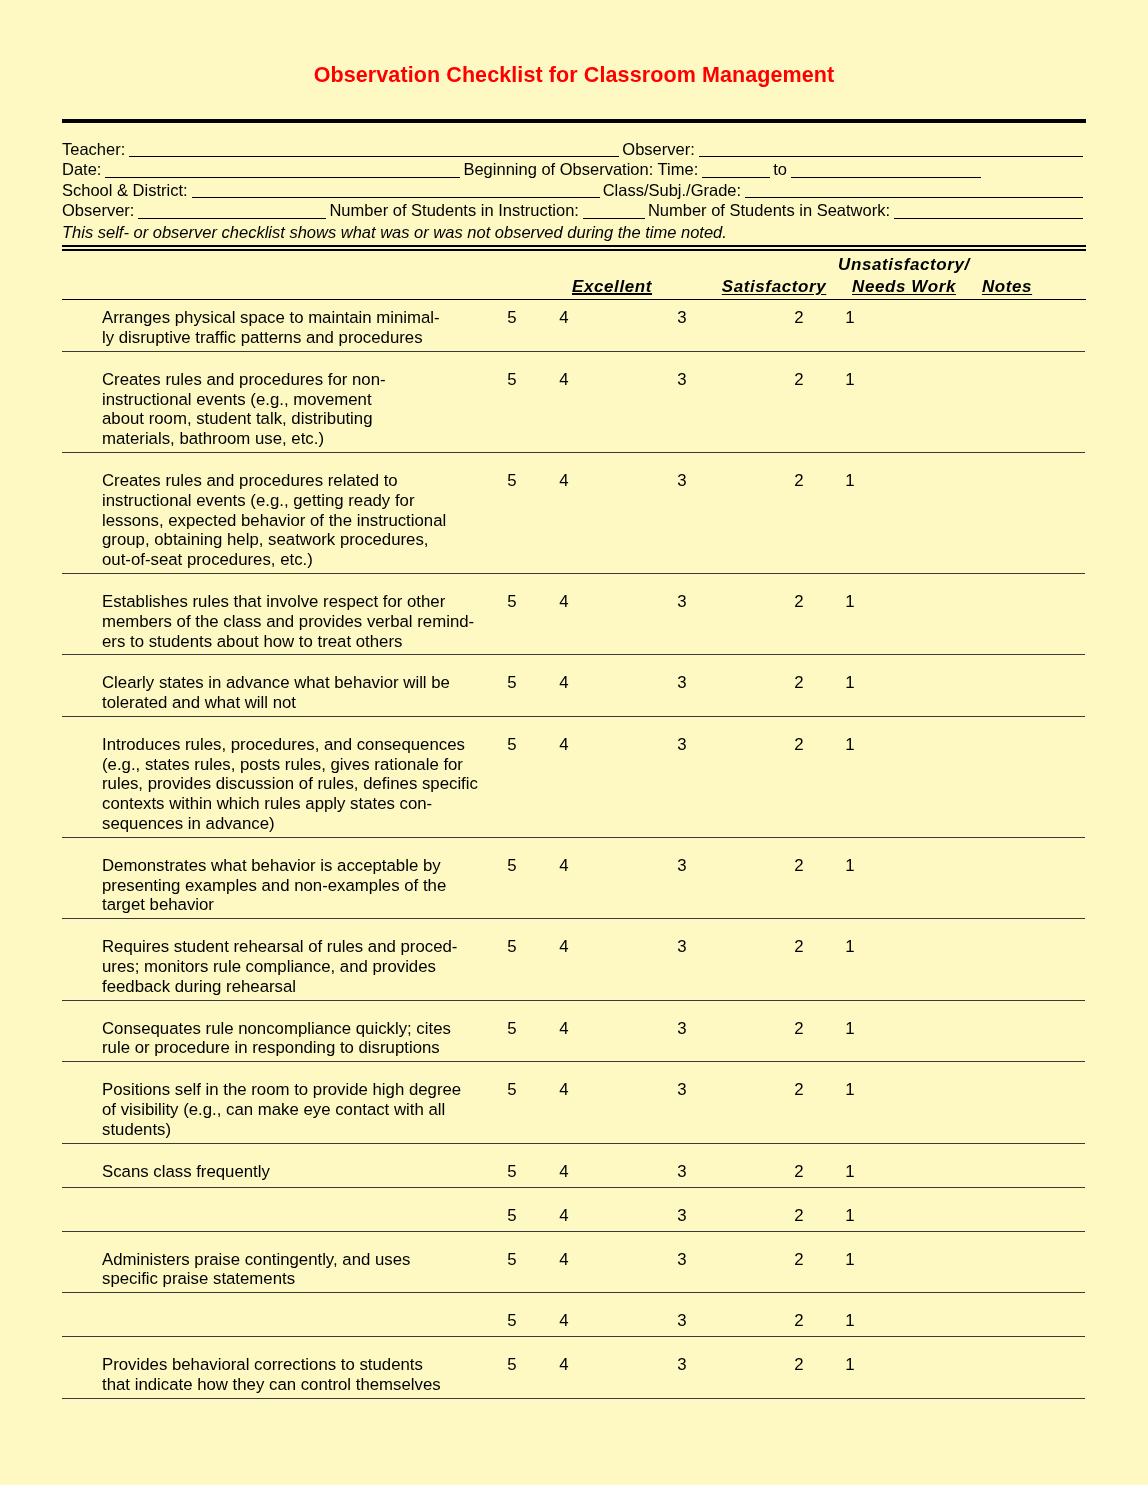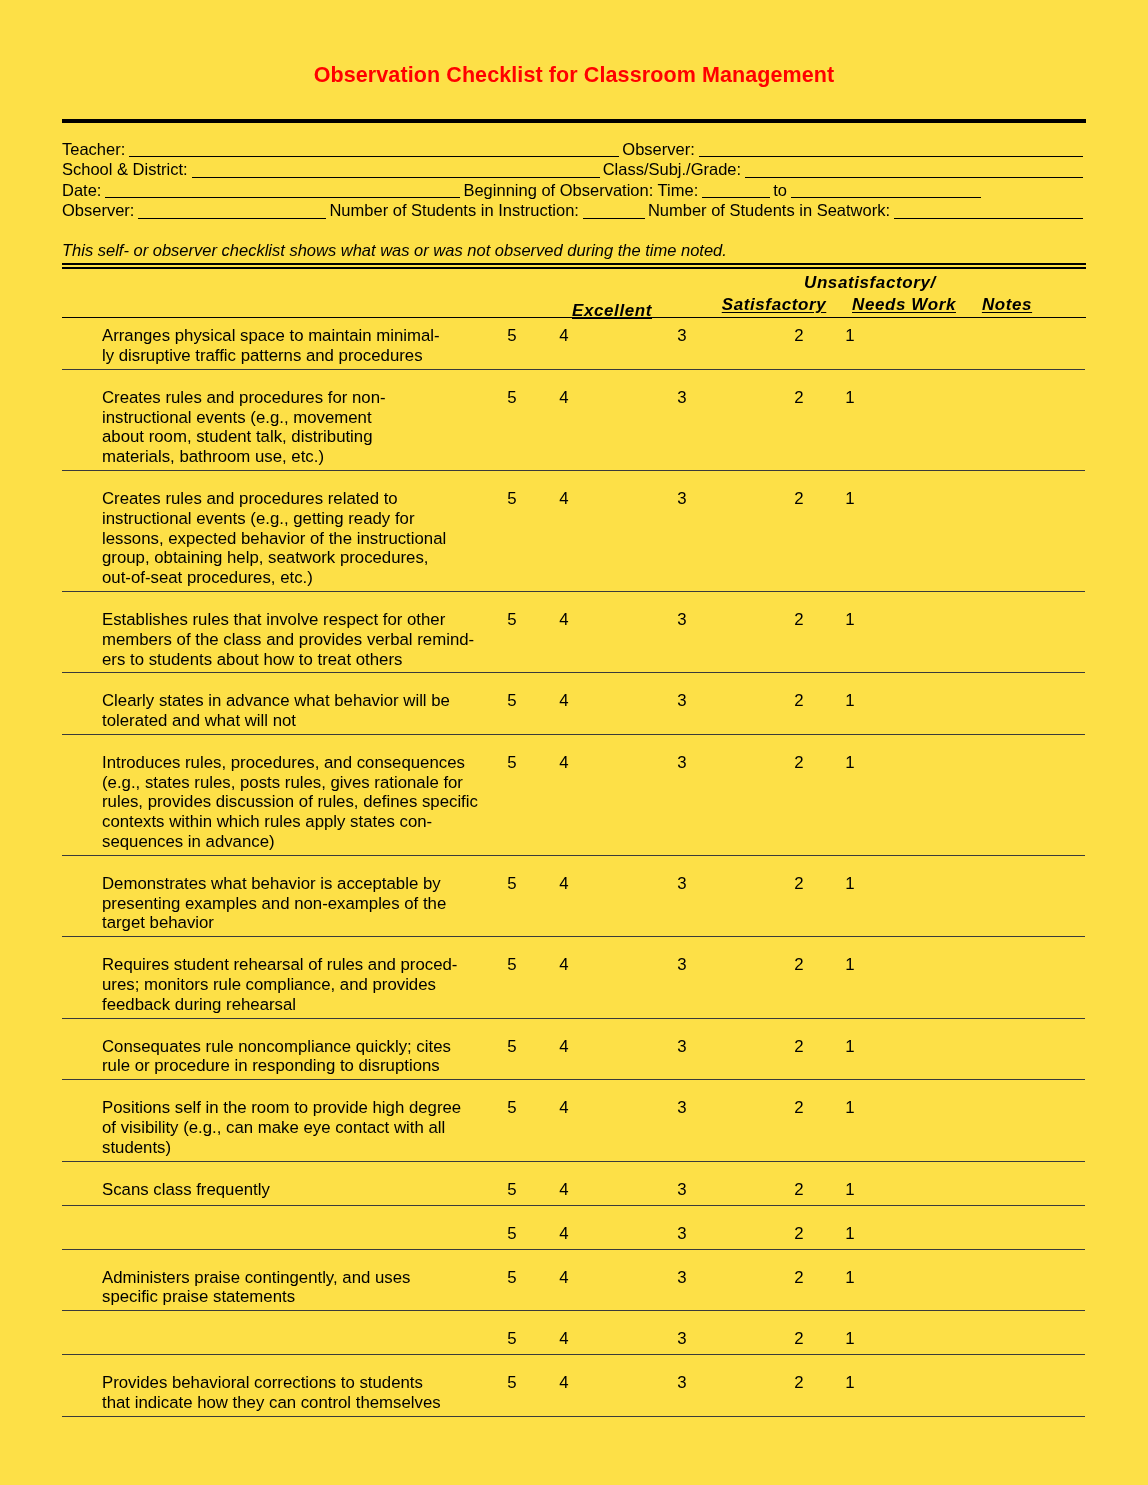--- a/index.html
+++ b/index.html
@@ -8,21 +8,21 @@
     background: #ffffff;
   }
   body {
     font-family: "Liberation Sans", sans-serif;
     color: #000000;
   }
   .page {
     position: relative;
     width: 1148px;
     height: 1485px;
-    background: #fde047;
+    background: #fef9c3;
     box-sizing: border-box;
     overflow: hidden;
   }
   .sheet {
     position: absolute;
     left: 62px;
     top: 0;
     width: 1024px;
   }
 
@@ -60,21 +60,21 @@
     flex: 0 0 auto;
     border-bottom: 1px solid #000;
     height: 15px;
     margin: 0 3px 2px 4px;
   }
   .fgrow { flex: 1 1 auto; }
   .note-italic {
     font-style: italic;
     font-size: 16.5px;
     line-height: 21px;
-    margin-top: 19px;
+    margin-top: 1px;
   }
   .rule-double {
     border-top: 2px solid #000;
     border-bottom: 2px solid #000;
     height: 2px;
     margin-top: 2px;
   }
 
   
   .colheads {
@@ -89,26 +89,27 @@
     letter-spacing: 0.6px;
     text-align: center;
     white-space: nowrap;
   }
   .ch u { text-decoration: underline; text-underline-offset: 2px; }
   .ch-unsat-top {
     position: absolute;
     top: 4px;
     left: 742px;
     width: 200px;
+    text-align: center;
     font-style: italic;
     font-weight: bold;
     font-size: 17px;
     letter-spacing: 0.6px;
   }
-  .ch-excellent { top: 32px; left: 450px; width: 200px; text-decoration: underline; }
+  .ch-excellent { top: 26px; left: 450px; width: 200px; text-decoration: underline; }
   .ch-satisfactory { top: 26px; left: 580px; width: 200px; padding-left: 32px; }
   .ch-needswork { top: 26px; left: 742px; width: 200px; }
   .ch-notes { top: 26px; left: 845px; width: 200px; }
   .rule-underheads {
     height: 1.5px;
     background: #000;
     width: 100%;
   }
 
   
@@ -166,33 +167,33 @@
     <div class="fields">
 
       <div class="frow">
         <span class="flabel">Teacher:</span>
         <span class="fblank" style="width:490px;"></span>
         <span class="flabel">Observer:</span>
         <span class="fblank fgrow"></span>
       </div>
 
       <div class="frow">
-        <span class="flabel">School &amp; District:</span>
-        <span class="fblank" style="width:408px;"></span>
-        <span class="flabel">Class/Subj./Grade:</span>
-        <span class="fblank fgrow"></span>
-      </div>
-
-      <div class="frow">
         <span class="flabel">Date:</span>
         <span class="fblank" style="width:355px;"></span>
         <span class="flabel">Beginning of Observation:  Time:</span>
         <span class="fblank" style="width:68px;"></span>
         <span class="flabel">to</span>
         <span class="fblank" style="width:190px;"></span>
+      </div>
+
+      <div class="frow">
+        <span class="flabel">School &amp; District:</span>
+        <span class="fblank" style="width:408px;"></span>
+        <span class="flabel">Class/Subj./Grade:</span>
+        <span class="fblank fgrow"></span>
       </div>
 
       <div class="frow">
         <span class="flabel">Observer:</span>
         <span class="fblank" style="width:188px;"></span>
         <span class="flabel">Number of Students in Instruction:</span>
         <span class="fblank" style="width:62px;"></span>
         <span class="flabel">Number of Students in Seatwork:</span>
         <span class="fblank fgrow"></span>
       </div>

